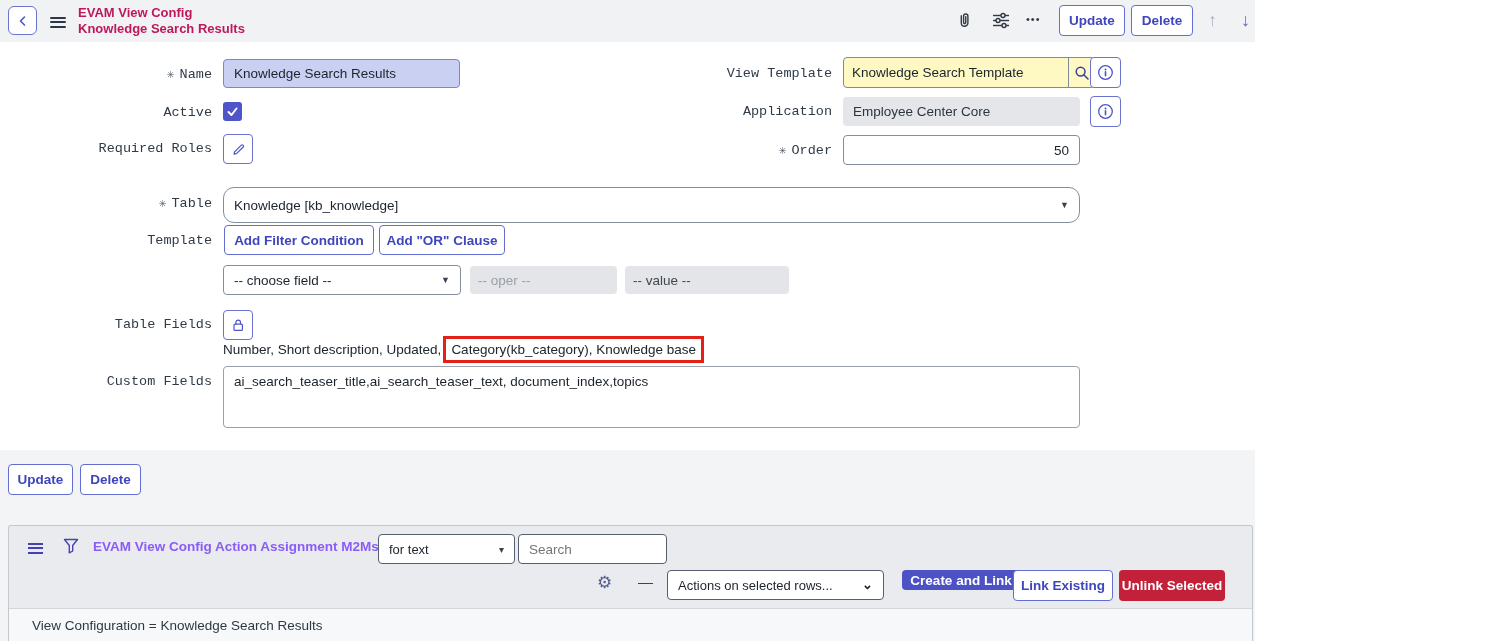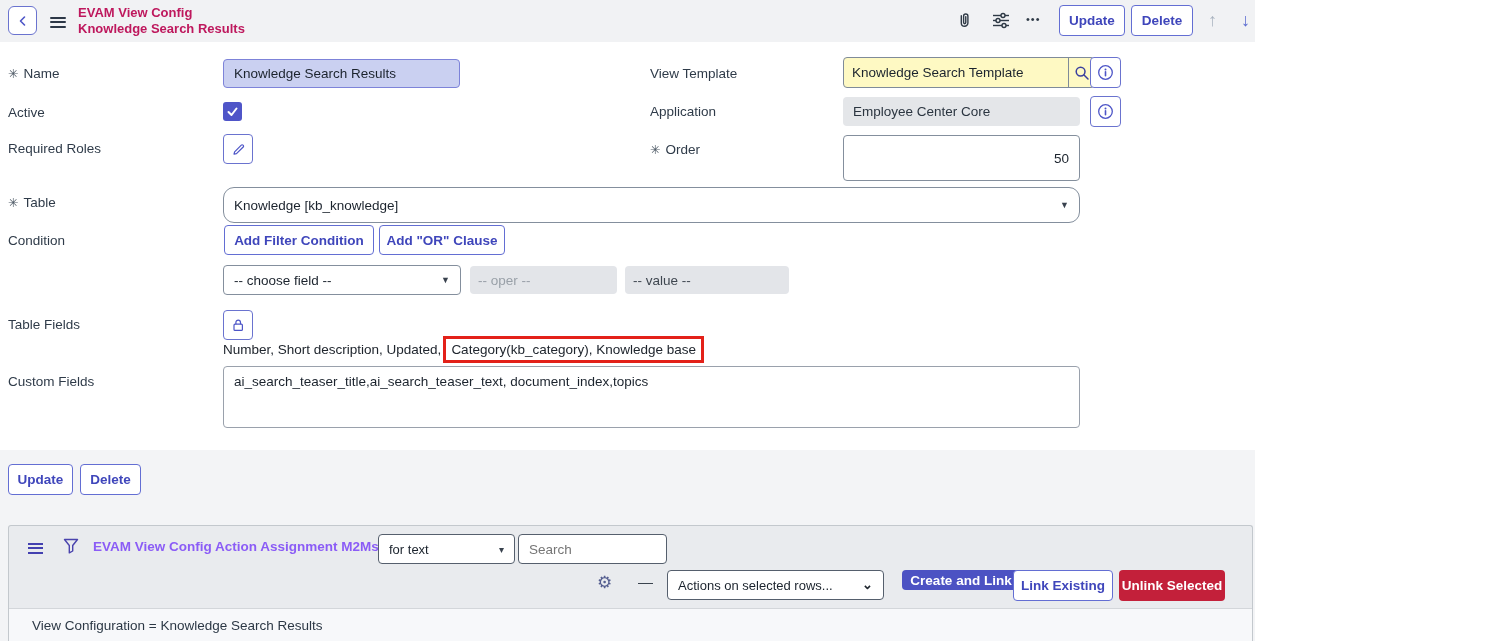--- a/index.html
+++ b/index.html
@@ -14,21 +14,21 @@
   .hamburger span { display:block; width:16px; height:2px; background:#2d3847; margin:2.5px 0; border-radius:1px; }
   .title-block { font-size:13px; font-weight:700; color:#be185d; line-height:16px; }
 
   .btn-outline { background:#ffffff; border:1px solid #636ed3; color:#3f46bb; font-weight:700;
                  font-size:13.5px; border-radius:4px; display:flex; align-items:center;
                  justify-content:center; cursor:pointer; }
   .btn-solid { border:none; border-radius:4px; color:#ffffff; font-weight:700; font-size:13.5px;
                display:flex; align-items:center; justify-content:center; cursor:pointer; }
 
   
-  .lbl { position:absolute; font-size:13.5px; color:#2f3b49; text-align:left; white-space:nowrap; }
+  .lbl { position:absolute; font-size:13.5px; color:#2f3b49; text-align:right; white-space:nowrap;font-family:Liberation Mono, monospace; }
   .req { color:#4e5a66; margin-right:5px; font-size:12.5px; }
   .field { position:absolute; border:1px solid #848f9d; border-radius:3px; background:#fff;
            font-size:13.5px; color:#1b232d; padding:0 10px; font-family:"Liberation Sans", sans-serif; }
   input.field { outline:none; }
   .selectbox { display:flex; align-items:center; justify-content:space-between; cursor:pointer; }
   .caret { font-size:9px; color:#39424e; }
   .disabled-field { position:absolute; background:#e3e5e9; border-radius:4px; font-size:13.5px;
                     display:flex; align-items:center; padding:0 8px; }
   .ro-field { position:absolute; background:#e4e6e9; border-radius:4px; font-size:13.5px;
               color:#2b3540; display:flex; align-items:center; padding:0 10px; }
@@ -166,32 +166,32 @@
     <span>
       <svg width="15" height="15" viewBox="0 0 15 15">
           <path d="M3 12.2 L3.6 9.8 L10.3 3.1 a1.2 1.2 0 0 1 1.7 0 l0.2 0.2 a1.2 1.2 0 0 1 0 1.7 L5.5 11.7 Z" fill="none" stroke="#4d55c7" stroke-width="1.2" stroke-linejoin="round"></path>
         </svg>
     </span>
   </div>
 
   <div class="lbl" style="left:650px; top:142px; width:182px;">
     <span class="req">✳</span><span>Order</span>
   </div>
-  <input class="field" style="left: 843px; top: 135px; width: 237px; height: 46px; border-radius: 4px; text-align: right;" value="50">
+  <input class="field" style="left: 843px; top: 135px; width: 237px; height: 30px; border-radius: 4px; text-align: right;" value="50">
 
   <div class="lbl" style="left:8px; top:195px; width:204px;">
     <span class="req">✳</span><span>Table</span>
   </div>
   <div class="field selectbox" style="left:223px; top:187px; width:857px; height:36px; border-radius:11px;">
     <span>Knowledge [kb_knowledge]</span>
     <span class="caret">▼</span>
   </div>
 
   <div class="lbl" style="left:8px; top:233px; width:204px;">
-    <span>Condition</span>
+    <span>Template</span>
   </div>
   <button class="btn-outline abs" style="left:224px; top:225px; width:150px; height:30px;">Add Filter Condition</button>
   <button class="btn-outline abs" style="left:379px; top:225px; width:126px; height:30px;">Add "OR" Clause</button>
 
   <div class="field selectbox" style="left:223px; top:265px; width:238px; height:30px; border-radius:4px;">
     <span>-- choose field --</span>
     <span class="caret">▼</span>
   </div>
   <div class="disabled-field" style="left:470px; top:266px; width:147px; height:28px; color:#99a0a8;">
     <span>-- oper --</span>

